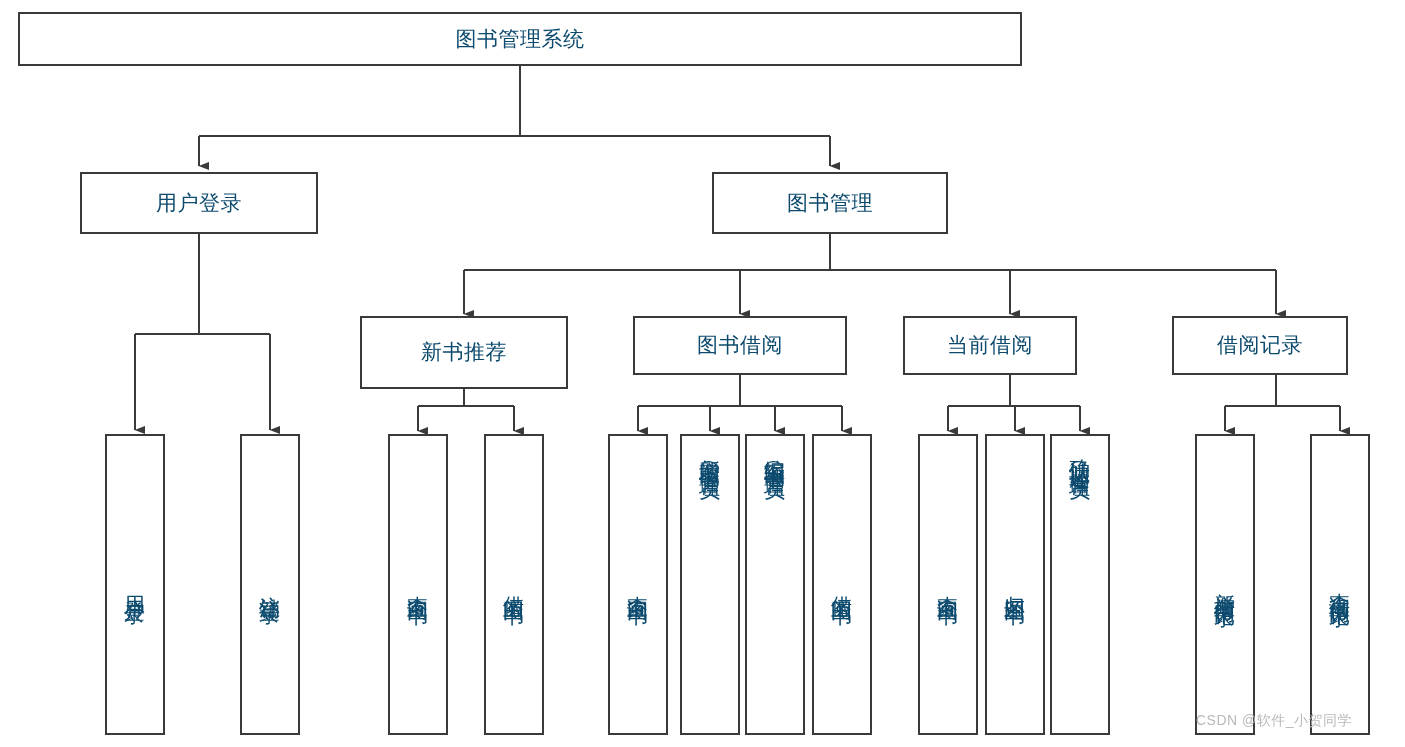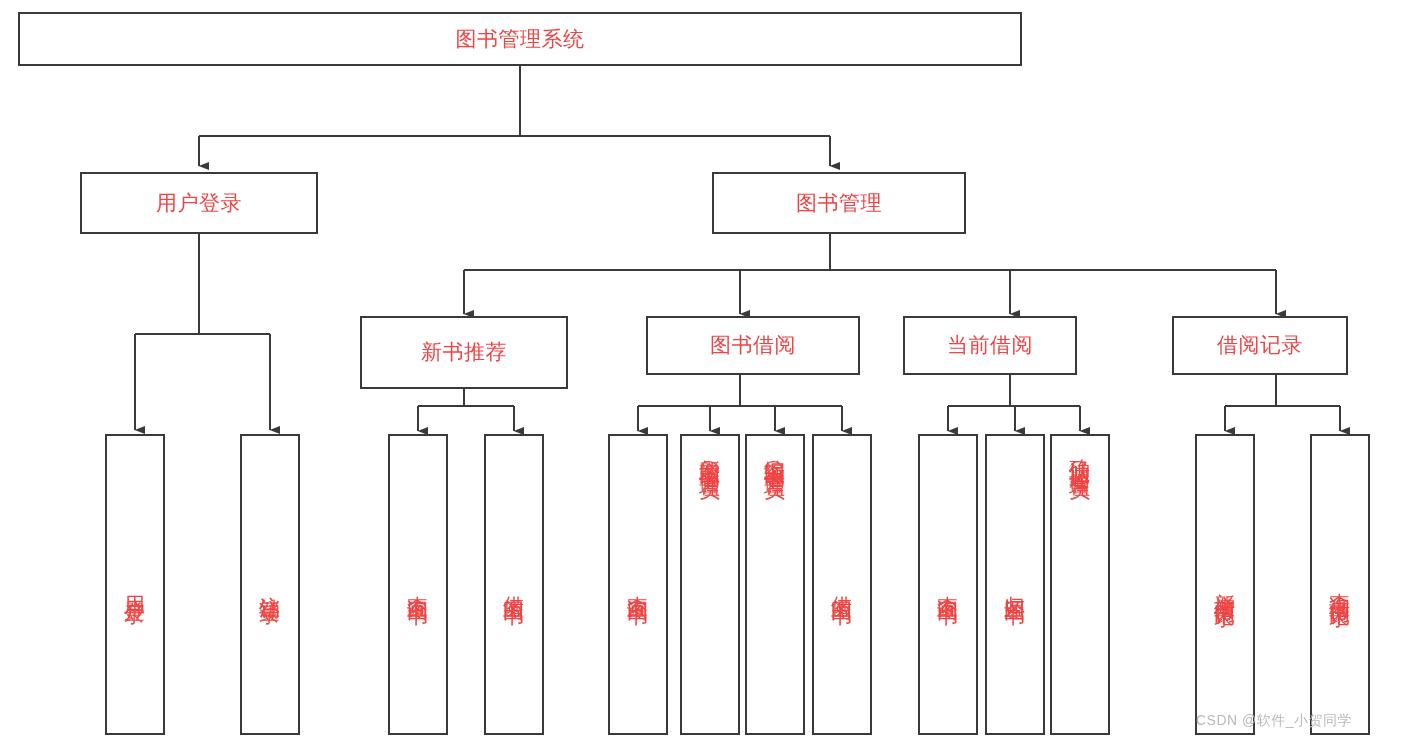--- a/index.html
+++ b/index.html
@@ -36,21 +36,21 @@
     border: 2.5px solid #3a3a3a;
     display: flex;
     align-items: center;
     justify-content: center;
     color: #2b2b2b;
   }
   .node-label {
     font-size: 21px;
     line-height: 1.15;
     letter-spacing: 0.5px;
-    color: #ef4444;
+    color: #0c4a6e;
     white-space: nowrap;
     text-align: center;
   }
   .node-box.vertical {
     align-items: flex-start;
     justify-content: center;
     padding-top: 6px;
   }
   .node-box.vertical .node-label {
     writing-mode: vertical-rl;
@@ -133,29 +133,29 @@
   </svg>
 
   <div class="node-box" style="left:18px; top:12px; width:1004px; height:54px;">
     <span class="node-label">图书管理系统</span>
   </div>
 
   <div class="node-box" style="left:80px; top:172px; width:238px; height:62px;">
     <span class="node-label">用户登录</span>
   </div>
 
-  <div class="node-box" style="left:712px; top:172px; width:254px; height:62px;">
+  <div class="node-box" style="left:712px; top:172px; width:236px; height:62px;">
     <span class="node-label">图书管理</span>
   </div>
 
   <div class="node-box" style="left:360px; top:316px; width:208px; height:73px;">
     <span class="node-label">新书推荐</span>
   </div>
 
-  <div class="node-box" style="left:633px; top:316px; width:214px; height:59px;margin-left:13px;">
+  <div class="node-box" style="left:633px; top:316px; width:214px; height:59px;">
     <span class="node-label">图书借阅</span>
   </div>
 
   <div class="node-box" style="left:903px; top:316px; width:174px; height:59px;">
     <span class="node-label">当前借阅</span>
   </div>
 
   <div class="node-box" style="left:1172px; top:316px; width:176px; height:59px;">
     <span class="node-label">借阅记录</span>
   </div>

